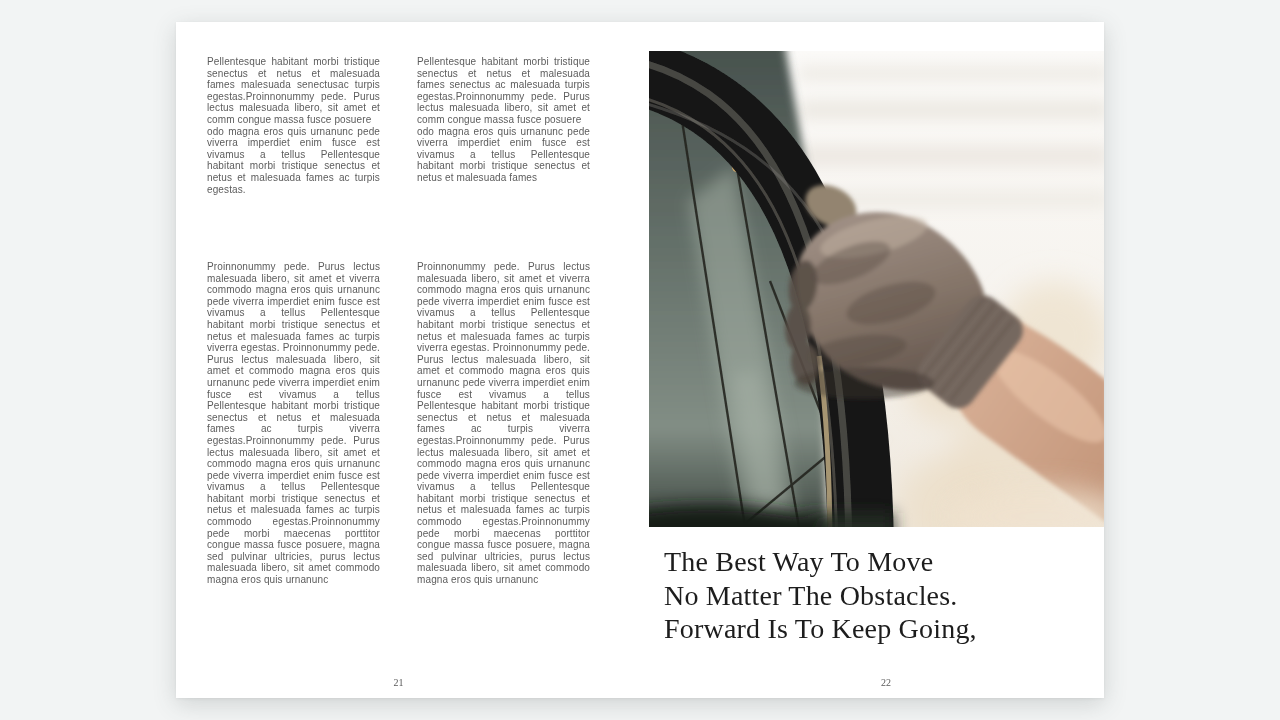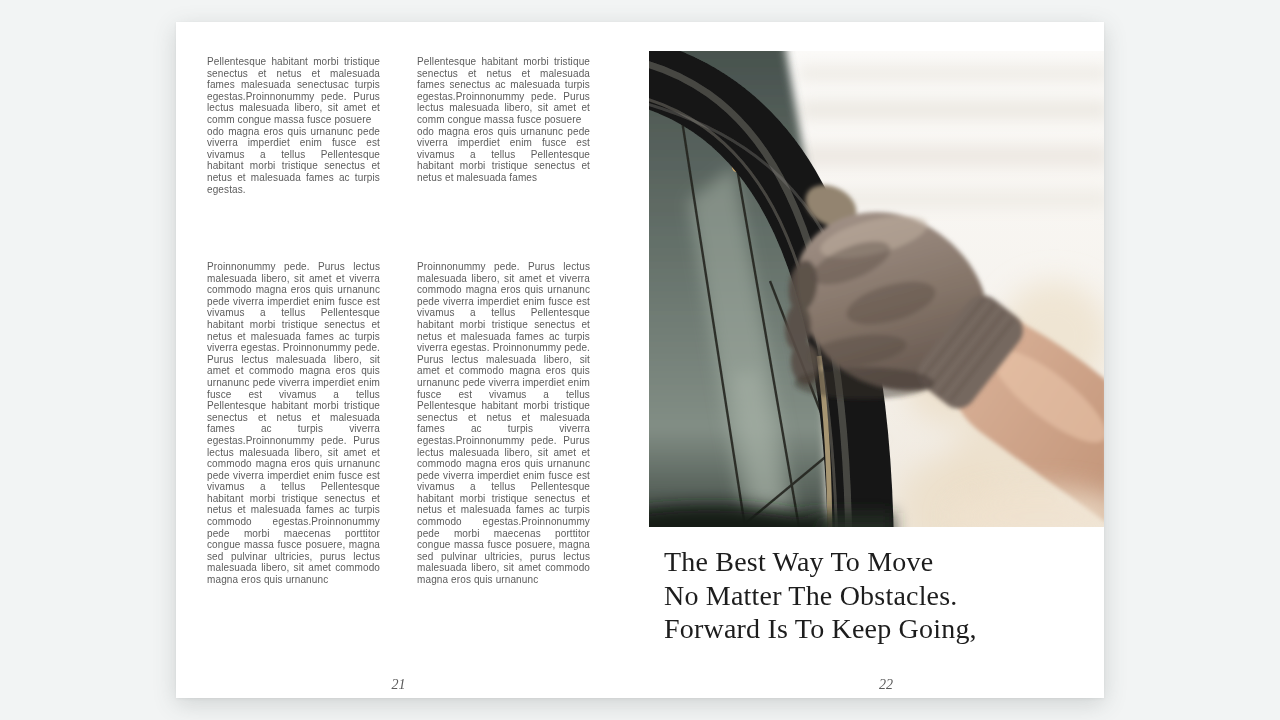--- a/index.html
+++ b/index.html
@@ -19,21 +19,21 @@
     font-size: 10px; line-height: 11.6px; letter-spacing: 0.12px;
     color: #5c5c5c; text-align: justify; white-space: pre-line;
     font-family: "Liberation Sans", sans-serif;
   }
   .col1 { left: 31px; }
   .col2 { left: 241px; }
   .block-top { top: 34px; }
   .block-bottom { top: 239px; }
   .page-num {
     position: absolute; top: 655px; text-align: center;
-    font-family: "Liberation Serif", serif; font-size: 14px; color: #5a5a5a; font-style: italic;
+    font-family: "Liberation Serif", serif; font-size: 10px; color: #5a5a5a;
   }
   .page-num-left { left: 31px; width: 383px; }
   .page-num-right { left: 10px; width: 456px; text-align: center; }
   .photo {
     position: absolute; left: 1px; top: 29px; width: 455px; height: 476px;
     overflow: hidden; background: #f4f1ec;
   }
   .photo svg { display: block; width: 455px; height: 476px; }
   .quote {
     position: absolute; left: 16px; top: 523px; width: 430px;

